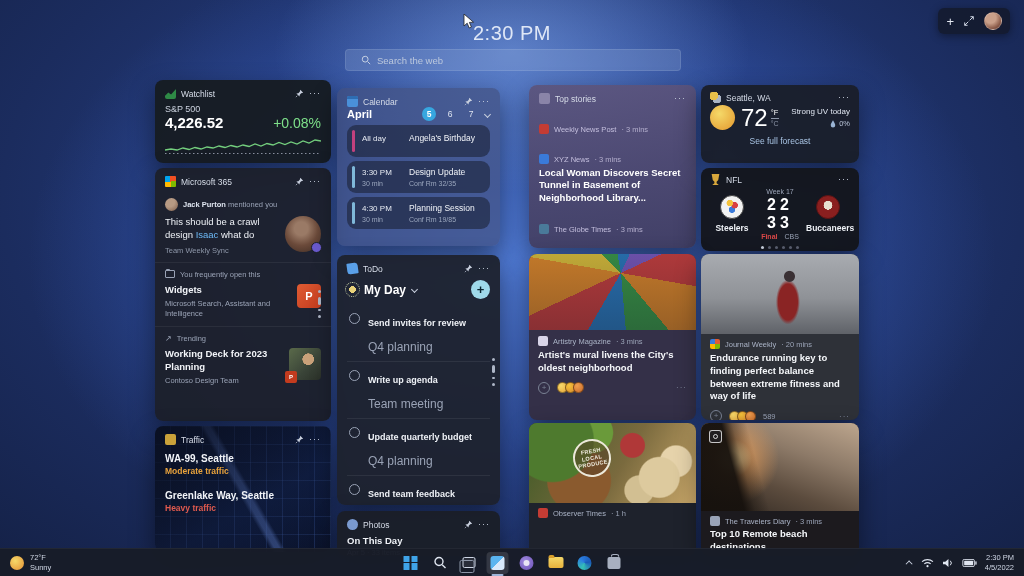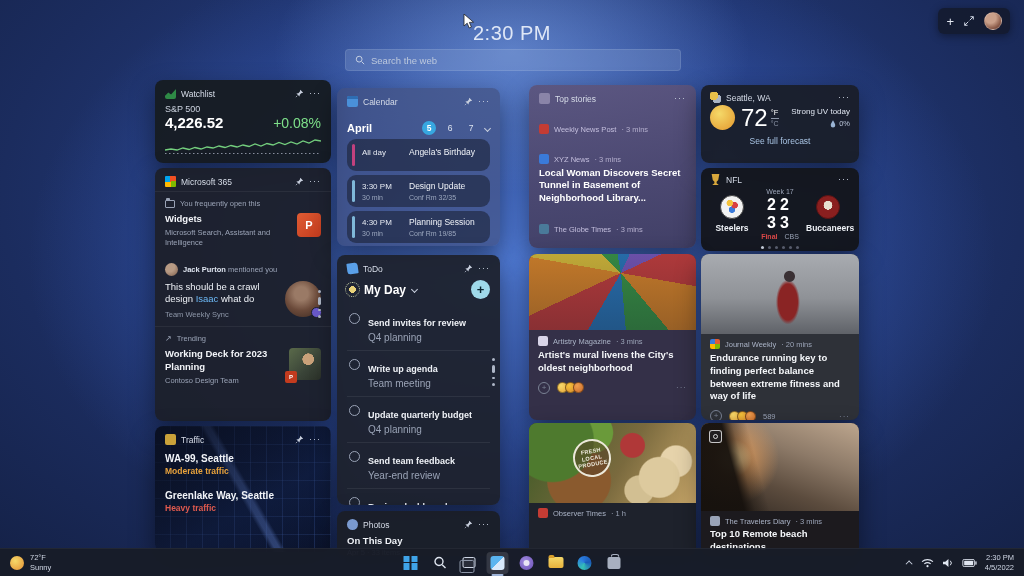--- a/index.html
+++ b/index.html
@@ -15,21 +15,21 @@
     color:#e9edf5;
   }
   
   .clock-big { position:absolute; top:22px; left:0; right:0; text-align:center; font-size:20px; font-weight:400; color:#dfe7f6; letter-spacing:.5px; }
   .cursor { position:absolute; left:463px; top:14px; }
   .top-right { position:absolute; top:8px; right:14px; height:26px; display:flex; align-items:center; gap:10px;
     background:rgba(18,22,34,.72); border-radius:6px; padding:0 8px; box-shadow:0 2px 8px rgba(0,0,0,.4); }
   .tr-plus { font-size:13px; color:#e4e9f2; line-height:1; cursor:default; }
   .tr-avatar { width:18px; height:18px; border-radius:50%; background:radial-gradient(circle at 35% 30%, #caa08a 0 35%, #8a5a48 70%, #5a352a 100%); border:1px solid rgba(255,255,255,.25); }
   .searchbar { position:absolute; left:345px; top:49px; width:336px; height:22px; border-radius:4px;
-    background:rgba(142,168,216,.28); border:1px solid rgba(255,255,255,.10); display:flex; align-items:center; gap:6px; padding:0 9px; }
+    background:rgba(142,168,216,.28); border:1px solid rgba(255,255,255,.10); display:flex; align-items:center; gap:6px; padding:0 15px; }
   .searchbar input { flex:1; background:transparent; border:none; outline:none; color:#dbe3f0; font-size:9.5px; font-family:"Liberation Sans",sans-serif; }
   .searchbar input::placeholder { color:#bcc8dd; }
   
   .w { position:absolute; border-radius:8px; box-shadow:0 10px 26px rgba(0,0,0,.45); overflow:hidden; background:rgba(30,34,46,.93); }
   .pad { padding:8px 10px; }
   .whead { display:flex; align-items:center; gap:5px; font-size:8.5px; color:#d6dce8; }
   .wicon { width:11px; height:11px; border-radius:2px; flex:none; }
   .spacer { flex:1; }
   .pin { color:#c9d0de; display:flex; }
   .menu { color:#c9d0de; font-size:9px; letter-spacing:1px; line-height:1; }
@@ -71,21 +71,21 @@
       repeating-linear-gradient(90deg, transparent 0 15px, rgba(80,120,210,.28) 15px 16px),
       repeating-linear-gradient(0deg, transparent 0 17px, rgba(80,120,210,.22) 17px 18px),
       linear-gradient(150deg,#0c1530,#122350 60%,#0a122a); }
   .tf-name { font-size:10px; font-weight:bold; color:#f2f4f8; margin-top:8px; }
   .tf-status { font-size:8.5px; font-weight:bold; margin-top:2px; }
   .tf-moderate { color:#e8a23c; }
   .tf-heavy { color:#e05a4e; }
   .traffic-ic { background:#caa23a; position:relative; border-radius:2px; }
   
   .calendar { left:337px; top:88px; width:163px; height:158px; background:rgba(66,80,126,.68); }
-  .cal-sub { display:flex; align-items:center; margin-top:14px; gap:7px; }
+  .cal-sub { display:flex; align-items:center; margin-top:0; gap:7px; }
   .cal-month { font-size:11px; font-weight:bold; color:#fff; }
   .cal-date { font-size:8.5px; color:#dfe5f0; width:14px; text-align:center; }
   .cal-date.active { background:#37a7e0; color:#fff; border-radius:50%; width:14px; height:14px; line-height:14px; font-weight:bold; }
   .cal-ev { display:grid; grid-template-columns:3px 40px 1fr; gap:0 7px; background:rgba(24,29,46,.55); border-radius:9px; padding:5px 7px 5px 5px; margin-top:4px; align-items:center; }
   .ev-bar { width:3px; height:100%; min-height:22px; border-radius:2px; grid-row:1 / span 2; }
   .bar-pink { background:#c2417e; }
   .bar-blue { background:#7fb8d9; }
   .ev-time { font-size:8px; color:#e6eaf2; }
   .ev-dur { font-size:7px; color:#9aa6bd; }
   .ev-title { font-size:8.5px; color:#f0f3f8; }
@@ -94,21 +94,21 @@
   .calendar-ic::before { content:""; position:absolute; top:0; left:0; right:0; height:3px; background:#2e6db3; border-radius:2px 2px 0 0; }
   
   .todo { left:337px; top:255px; width:163px; height:250px; background:rgba(30,34,45,.95); }
   .td-head { display:flex; align-items:center; gap:6px; margin-top:6px; }
   .td-myday { font-size:12px; font-weight:bold; color:#fff; }
   .td-plus { margin-left:auto; width:19px; height:19px; border-radius:50%; background:#9fd9ea; color:#0a2530; font-size:13px; display:flex; align-items:center; justify-content:center; font-weight:bold; }
   .td-task { display:flex; gap:8px; padding:7px 2px; border-top:1px solid rgba(255,255,255,.07); align-items:flex-start; }
   .td-task:first-of-type { border-top:none; }
   .td-circle { width:11px; height:11px; border:1.3px solid #9aa3b6; border-radius:50%; flex:none; margin-top:1px; }
   .td-title { font-size:9px; font-weight:bold; color:#eef1f6; }
-  .td-sub { font-size:10px; color:#9aa3b6; margin-top:2px; }
+  .td-sub { font-size:12px; color:#9aa3b6; margin-top:10px; }
   .todo-ic { background:#5aa0e8; transform:rotate(-8deg); border-radius:1px 3px 1px 3px; }
   .sun-ic { width:11px; height:11px; border-radius:50%; background:radial-gradient(circle,#e8d27a 0 45%, transparent 46%); box-shadow:0 0 0 1px rgba(232,210,122,.0); position:relative; }
   .sun-ic::before { content:""; position:absolute; inset:-2px; border-radius:50%; border:1px dotted #cbd3a8; }
   
   .photos { left:337px; top:511px; width:163px; height:45px; background:rgba(26,30,40,.96); }
   .ph-title { font-size:9.5px; font-weight:bold; color:#eef1f6; margin-top:5px; }
   .ph-sub { font-size:7.5px; color:#9aa3b6; margin-top:2px; }
   .photos-ic { background:#7a9ad0; border-radius:50%; }
   
   .stories { left:529px; top:85px; width:167px; height:163px; background:linear-gradient(180deg, rgba(92,82,120,.88), rgba(66,60,94,.9)); }
@@ -288,46 +288,46 @@
       <span>Microsoft 365</span>
       <span class="spacer"></span>
       <span class="pin">
           <svg class="icon" width="9" height="9" viewBox="0 0 16 16">
             <path d="M9.5 1.5 L14.5 6.5 L11 7.5 L8.5 10 L8 13.5 L2.5 8 L6 7.5 L8.5 5 Z" fill="#c9d0de"></path>
             <path d="M4 12 L1.5 14.5" stroke="#c9d0de" stroke-width="1.2"></path>
           </svg>
         </span>
       <span class="menu">···</span>
     </div>
-    <div class="ms-sec">
-      <div class="ms-label">
-        <span class="folder-ic"></span>
-        <span>You frequently open this</span>
-      </div>
-      <div class="ms-row">
-        <div class="ms-left">
-          <div class="ms-title">Widgets</div>
-          <div class="ms-desc">Microsoft Search, Assistant and Intelligence</div>
-        </div>
-        <span class="ppt">P</span>
-      </div>
-    </div>
     <div class="ms-sec" style="border-top:none;">
       <div class="ms-label">
         <span class="av-sm"></span>
         <span><b style="color:#dfe5f0;">Jack Purton</b><span> mentioned you</span></span>
       </div>
       <div class="ms-row">
         <div class="ms-left">
           <div class="ms-body"><span>This should be a crawl design </span><span class="ms-link">Isaac</span><span> what do</span></div>
           <div class="ms-ctx">Team Weekly Sync</div>
         </div>
         <span class="av-lg">
             <span class="av-badge"></span>
           </span>
+      </div>
+    </div>
+    <div class="ms-sec">
+      <div class="ms-label">
+        <span class="folder-ic"></span>
+        <span>You frequently open this</span>
+      </div>
+      <div class="ms-row">
+        <div class="ms-left">
+          <div class="ms-title">Widgets</div>
+          <div class="ms-desc">Microsoft Search, Assistant and Intelligence</div>
+        </div>
+        <span class="ppt">P</span>
       </div>
     </div>
     <div class="ms-sec">
       <div class="ms-label">
         <span class="trend-glyph">↗</span>
         <span>Trending</span>
       </div>
       <div class="ms-row">
         <div class="ms-left">
           <div class="ms-title">Working Deck for 2023 Planning</div>

